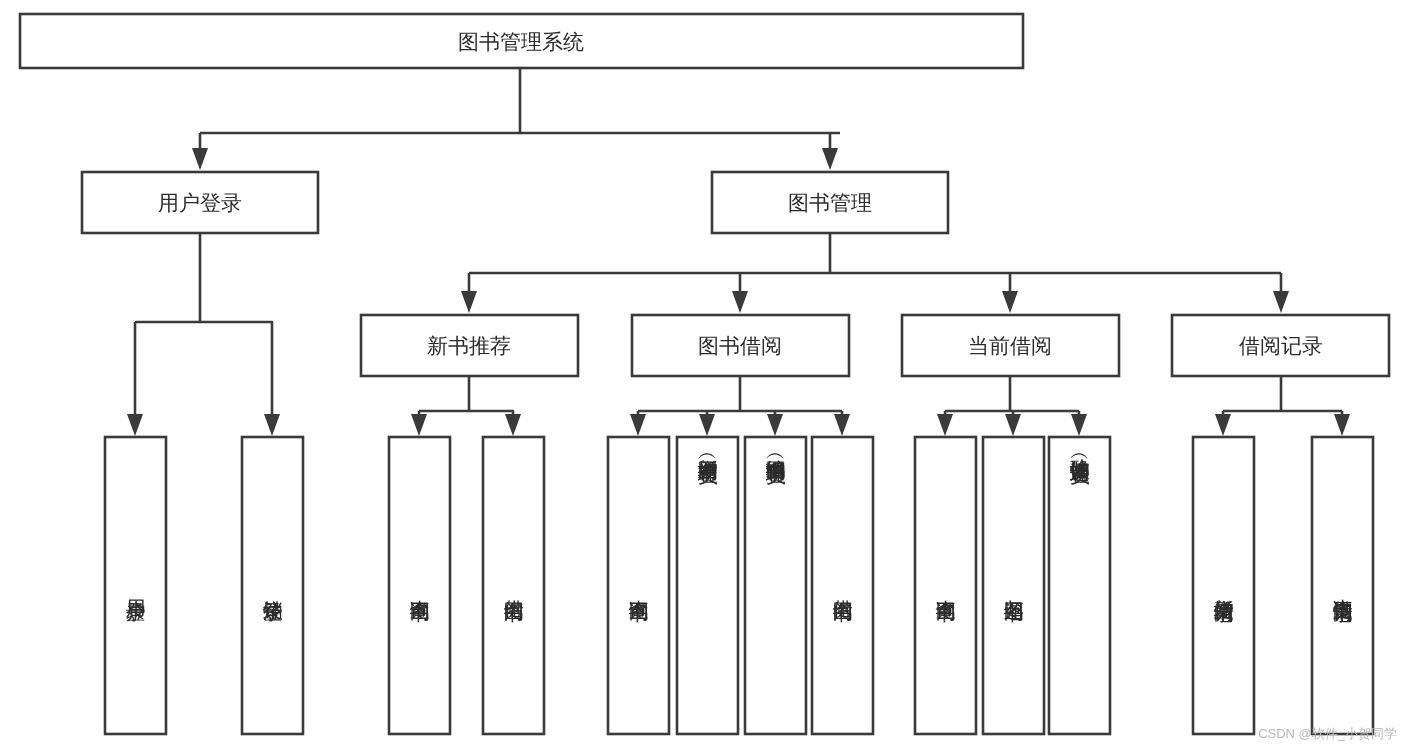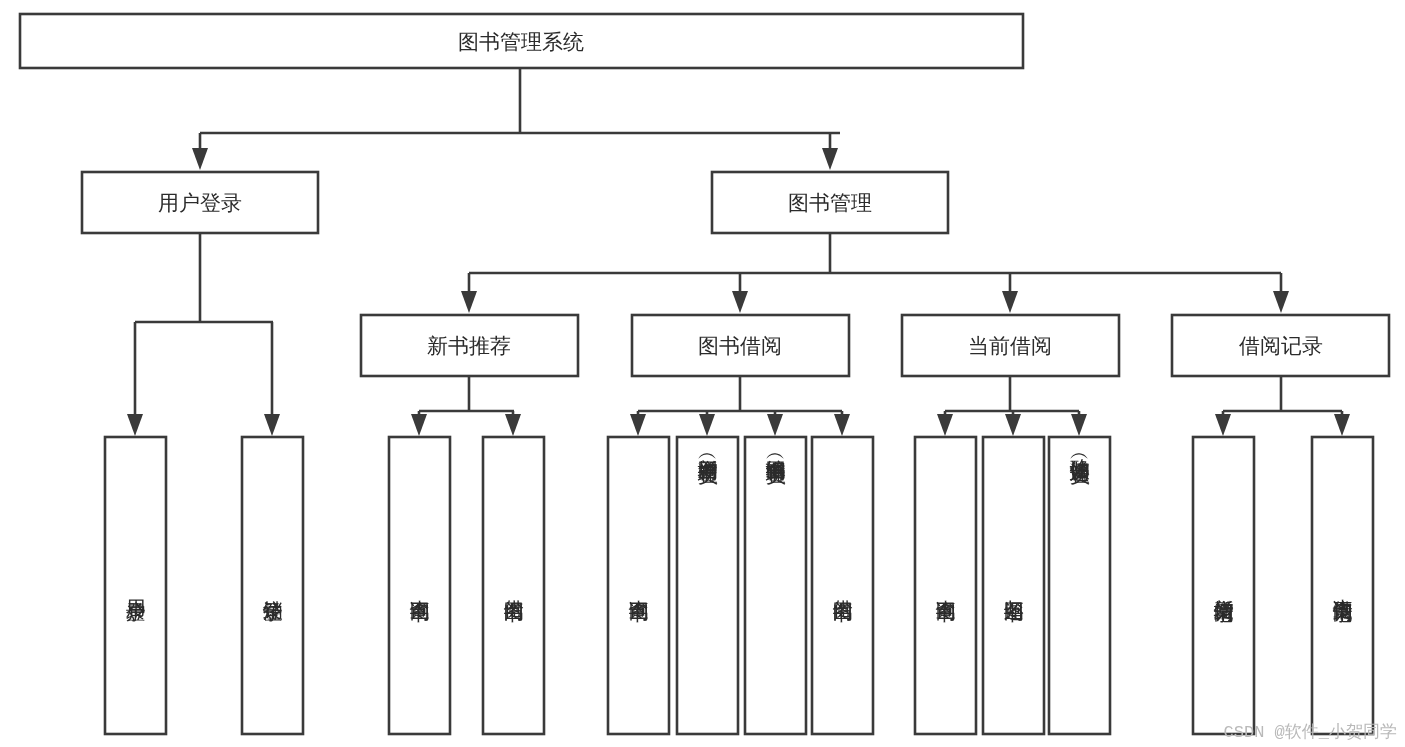--- a/index.html
+++ b/index.html
@@ -64,22 +64,22 @@
     fill: none;
   }
   .arrow-head {
     fill: #3a3a3a;
     stroke: none;
   }
   .watermark {
     position: absolute;
     right: 8px;
     bottom: 4px;
-    font-family: Liberation Mono, monospace;
-    font-size: 17px;
+    font-family: Liberation Sans, sans-serif;
+    font-size: 13px;
     color: #b9b9b9;
     white-space: nowrap;
     user-select: none;
   }
 </style>
 </head>
 <body>
 
 <div id="diagram-root">
 

